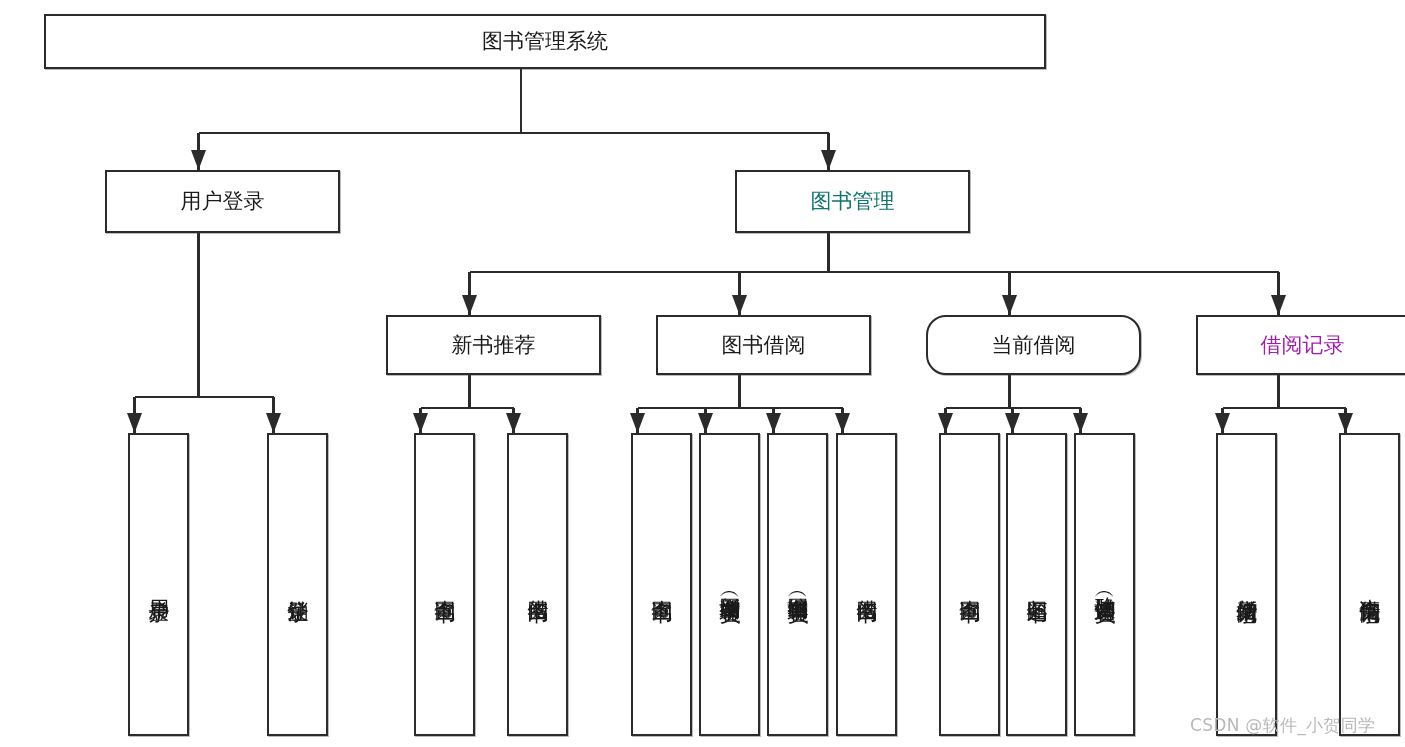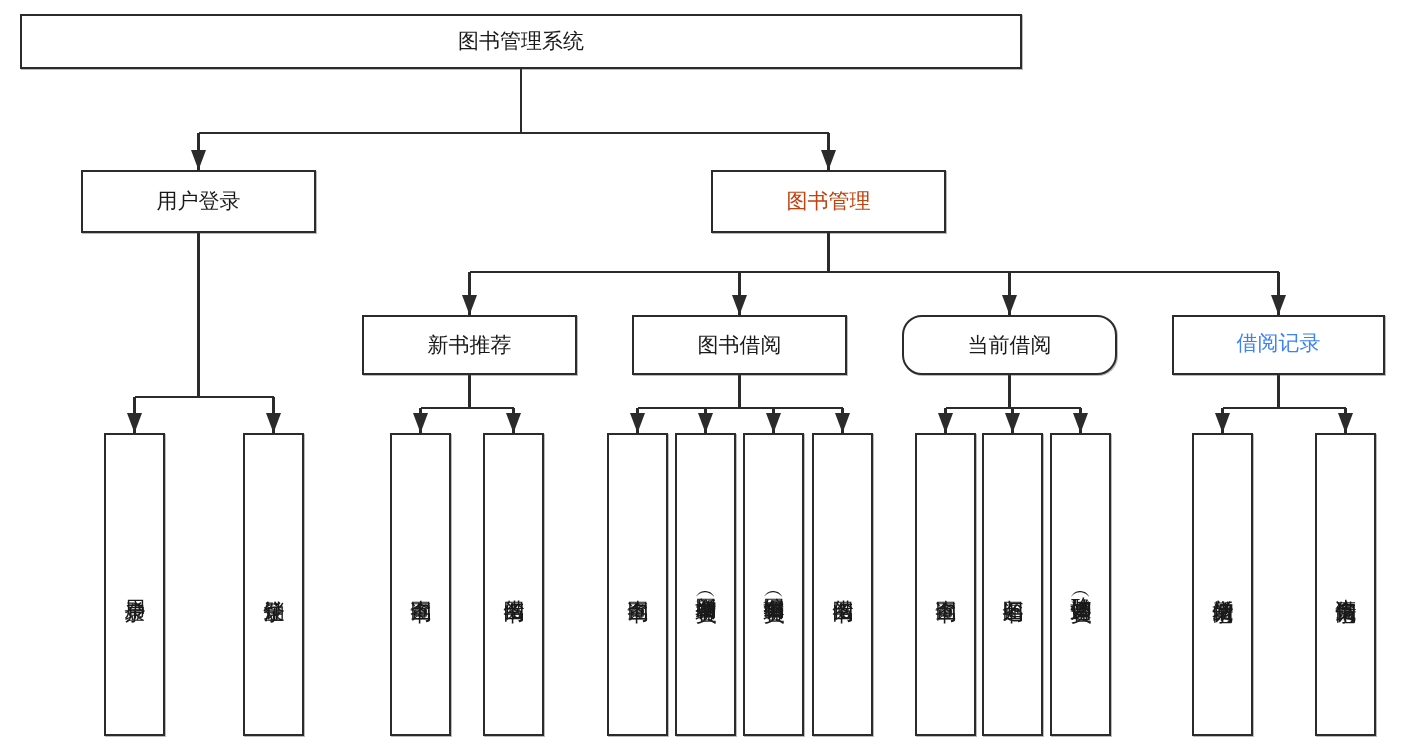--- a/index.html
+++ b/index.html
@@ -27,20 +27,21 @@
   }
   .node {
     position: absolute;
     box-sizing: border-box;
     border: 2px solid #2b2b2b;
     background: #ffffff;
     display: flex;
     align-items: center;
     justify-content: center;
     box-shadow: 1px 1px 0 0 rgba(60,60,60,0.35);
+    margin-left: 24px;
   }
   .node .label {
     color: #1a1a1a;
     line-height: 1.18;
     text-align: center;
     white-space: nowrap;
   }
   .node.horizontal .label {
     font-size: 21px;
   }
@@ -118,33 +119,33 @@
       <polygon points="1338,413 1353,413 1345.5,433" fill="#2b2b2b"></polygon>
     </svg>
   <div id="nodes">
       <div class="node horizontal" style="left: 20px; top: 14px; width: 1002px; height: 55px; border-color: rgb(43, 43, 43); background: rgb(255, 255, 255);">
         <span class="label" style="color: rgb(26, 26, 26);">图书管理系统</span>
       </div>
       <div class="node horizontal" style="left: 81px; top: 170px; width: 235px; height: 63px; border-color: rgb(43, 43, 43); background: rgb(255, 255, 255);">
         <span class="label" style="color: rgb(26, 26, 26);">用户登录</span>
       </div>
       <div class="node horizontal" style="left: 711px; top: 170px; width: 235px; height: 63px; border-color: rgb(43, 43, 43); background: rgb(255, 255, 255);">
-        <span class="label" style="color: #c2410c;">图书管理</span>
+        <span class="label" style="color: #0f766e;">图书管理</span>
       </div>
       <div class="node horizontal" style="left: 362px; top: 315px; width: 215px; height: 60px; border-color: rgb(43, 43, 43); background: rgb(255, 255, 255); font-family: Liberation Serif, serif;">
         <span class="label" style="color: rgb(26, 26, 26);">新书推荐</span>
       </div>
       <div class="node horizontal" style="left: 632px; top: 315px; width: 215px; height: 60px; border-color: rgb(43, 43, 43); background: rgb(255, 255, 255);">
         <span class="label" style="color: rgb(26, 26, 26);">图书借阅</span>
       </div>
       <div class="node horizontal" style="left: 902px; top: 315px; width: 215px; height: 60px; border-color: rgb(43, 43, 43); background: rgb(255, 255, 255); border-radius: 20px;">
         <span class="label" style="color: rgb(26, 26, 26);">当前借阅</span>
       </div>
       <div class="node horizontal" style="left: 1172px; top: 315px; width: 213px; height: 60px; border-color: rgb(43, 43, 43); background: rgb(255, 255, 255);">
-        <span class="label" style="color: #3b82f6; font-family: Liberation Mono, monospace;">借阅记录</span>
+        <span class="label" style="color: #a21caf;">借阅记录</span>
       </div>
       <div class="node vertical" style="left: 104px; top: 433px; width: 61px; height: 303px; border-color: rgb(43, 43, 43); background: rgb(255, 255, 255);">
         <span class="label" style="color: rgb(26, 26, 26);">用户登录</span>
       </div>
       <div class="node vertical" style="left: 243px; top: 433px; width: 61px; height: 303px; border-color: rgb(43, 43, 43); background: rgb(255, 255, 255);">
         <span class="label" style="color: rgb(26, 26, 26);">注销登录</span>
       </div>
       <div class="node vertical" style="left: 390px; top: 433px; width: 61px; height: 303px; border-color: rgb(43, 43, 43); background: rgb(255, 255, 255);">
         <span class="label" style="color: rgb(26, 26, 26);">查询图书</span>
       </div>
@@ -172,13 +173,14 @@
       <div class="node vertical" style="left: 1050px; top: 433px; width: 61px; height: 303px; border-color: rgb(43, 43, 43); background: rgb(255, 255, 255);">
         <span class="label" style="color: rgb(26, 26, 26);">确认归还（管理员）</span>
       </div>
       <div class="node vertical" style="left: 1192px; top: 433px; width: 61px; height: 303px; border-color: rgb(43, 43, 43); background: rgb(255, 255, 255);">
         <span class="label" style="color: rgb(26, 26, 26);">新增借阅记录</span>
       </div>
       <div class="node vertical" style="left: 1315px; top: 433px; width: 61px; height: 303px; border-color: rgb(43, 43, 43); background: rgb(255, 255, 255);">
         <span class="label" style="color: rgb(26, 26, 26);">查询借阅记录</span>
       </div>
     </div>
+  <div class="watermark" style="left:1190px; top:714px;">CSDN @软件_小贺同学</div>
 </div>
 
 </body></html>

